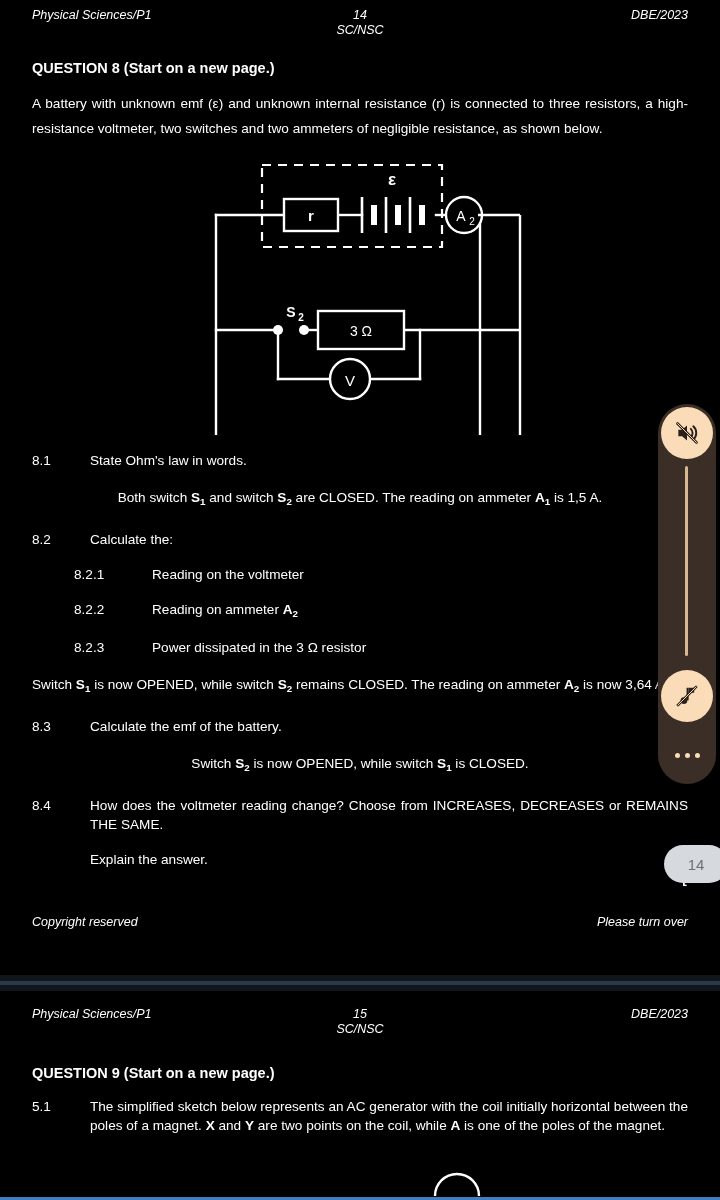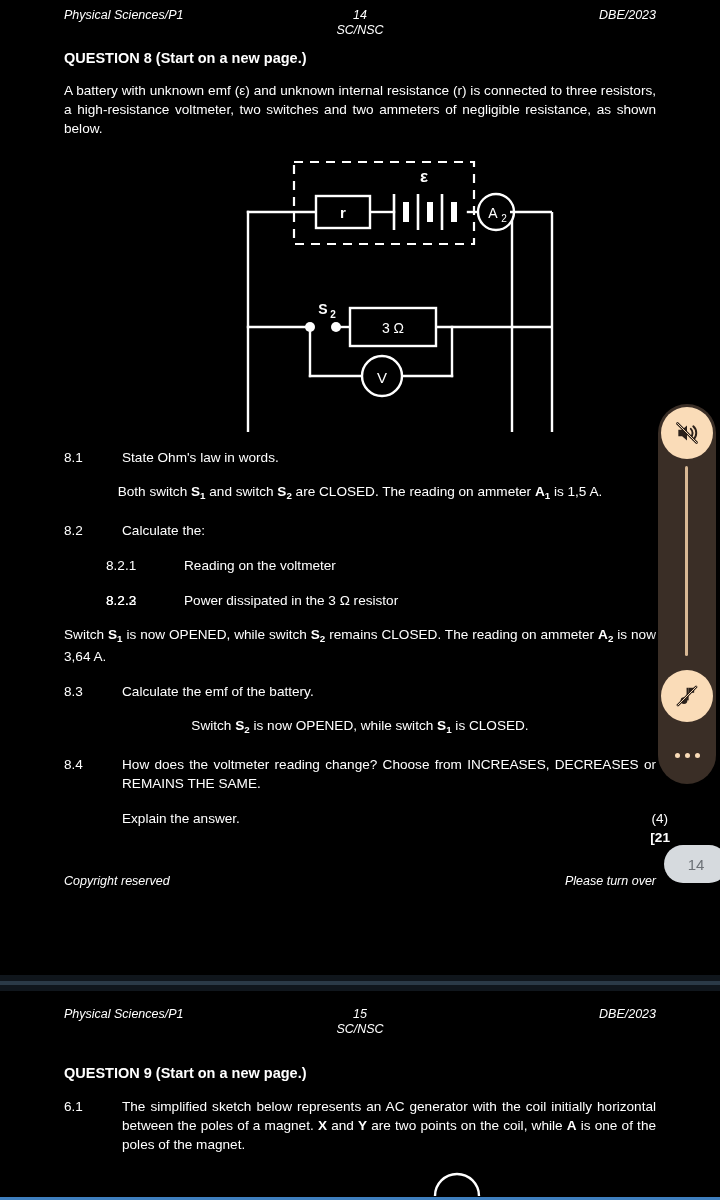--- a/index.html
+++ b/index.html
@@ -13,33 +13,33 @@
 
   
   .page { position: absolute; left: 0; width: 720px; background: #000; color: #ffffff; }
   #page14 { top: 0; height: 975px; }
   #page-gap { position: absolute; top: 975px; left: 0; width: 720px; height: 16px;
               background: #10161c; }
   #page-gap .seam { position: absolute; top: 6px; left: 0; width: 720px; height: 4px;
               background: #2b3a47; }
   #page15 { top: 991px; height: 209px; }
 
-  .sheet-inner { position: relative; padding: 0 64px; }
+  .sheet-inner { position: relative; padding: 0 32px; }
 
   
   .runhead { position: relative; height: 42px; font-style: italic; font-size: 12.5px; }
   .runhead .left  { position: absolute; left: 0;   top: 8px; }
   .runhead .right { position: absolute; right: 0;  top: 8px; }
   .runhead .mid   { position: absolute; left: 0; right: 0; top: 8px;
                     text-align: center; line-height: 15px; }
   .runhead .mid .l2 { display: block; }
 
   
-  .qtitle { font-weight: bold; font-size: 14.5px; margin-top: 8px; }
-  .para   { font-size: 13.6px; line-height: 19px; text-align: justify; margin-top: 15px; }
+  .qtitle { font-weight: bold; font-size: 14.5px; margin-top: 18px; }
+  .para   { font-size: 13.6px; line-height: 25px; text-align: justify; margin-top: 15px; }
   .para.nojust { text-align: center; }
 
   .numrow { position: relative; margin-top: 16px; font-size: 13.6px; line-height: 19px; }
   .numrow .num   { position: absolute; left: 0; top: 0; width: 58px; }
   .numrow .txt   { display: block; margin-left: 58px; text-align: justify; }
   .numrow .txt.nojust { text-align: left; }
   .numrow.sub .num { left: 42px; width: 62px; }
   .numrow.sub .txt { margin-left: 120px; }
   .numrow .indentonly { display:block; margin-left: 58px; }
 
@@ -241,20 +241,21 @@
         <span class="txt nojust">Calculate the:</span>
       </div>
 
       <div class="numrow sub">
         <span class="num">8.2.1</span>
         <span class="txt nojust">Reading on the voltmeter</span>
       </div>
 
       <div class="numrow sub">
         <span class="num">8.2.2</span>
+        <span class="txt nojust"><span>Reading on ammeter </span><b class="sym">A</b><b><sub>2</sub></b></span>
       </div>
 
       <div class="numrow sub">
         <span class="num">8.2.3</span>
         <span class="txt nojust">Power dissipated in the 3 Ω resistor</span>
       </div>
 
       <div class="para">
         <span>Switch </span><b class="sym">S</b><b><sub>1</sub></b><span> is now OPENED, while switch </span><b class="sym">S</b><b><sub>2</sub></b><span> remains CLOSED. The reading on ammeter </span><b class="sym">A</b><b><sub>2</sub></b><span> is now 3,64 A.</span>
       </div>
@@ -298,21 +299,21 @@
         <span class="mid" style="top:16px;">
           <span>15</span>
           <span class="l2">SC/NSC</span>
         </span>
         <span class="right" style="top:16px;">DBE/2023</span>
       </div>
 
       <div class="qtitle" style="margin-top:24px;">QUESTION 9 (Start on a new page.)</div>
 
       <div class="numrow">
-        <span class="num">6.1</span>
+        <span class="num">5.1</span>
         <span class="txt"><span>The simplified sketch below represents an AC generator with the coil initially horizontal between the poles of a magnet. </span><b class="sym">X</b><span> and </span><b class="sym">Y</b><span> are two points on the coil, while </span><b class="sym">A</b><span> is one of the poles of the magnet.</span></span>
       </div>
     </div>
   </div>
 
   <svg id="bottom-arc" viewBox="0 0 720 34">
     <path d="M435 34 A22 22 0 0 1 479 34" fill="none" stroke="#ffffff" stroke-width="2.4"></path>
   </svg>
   <div id="scroll-line"></div>
 

